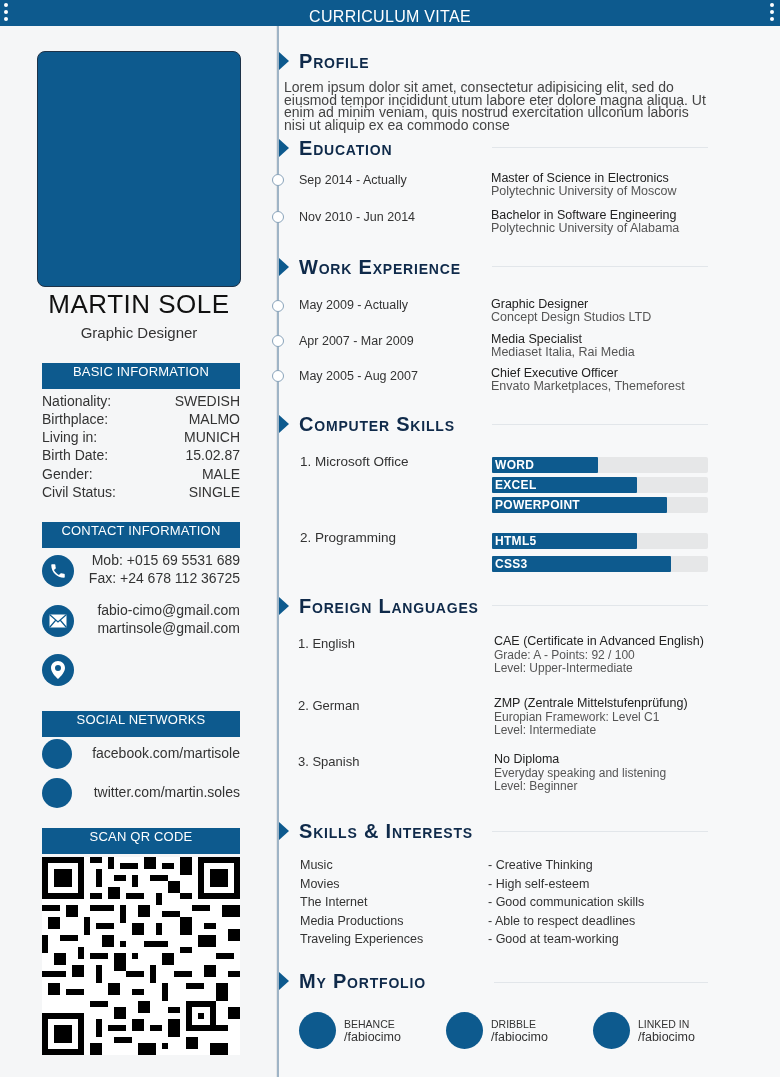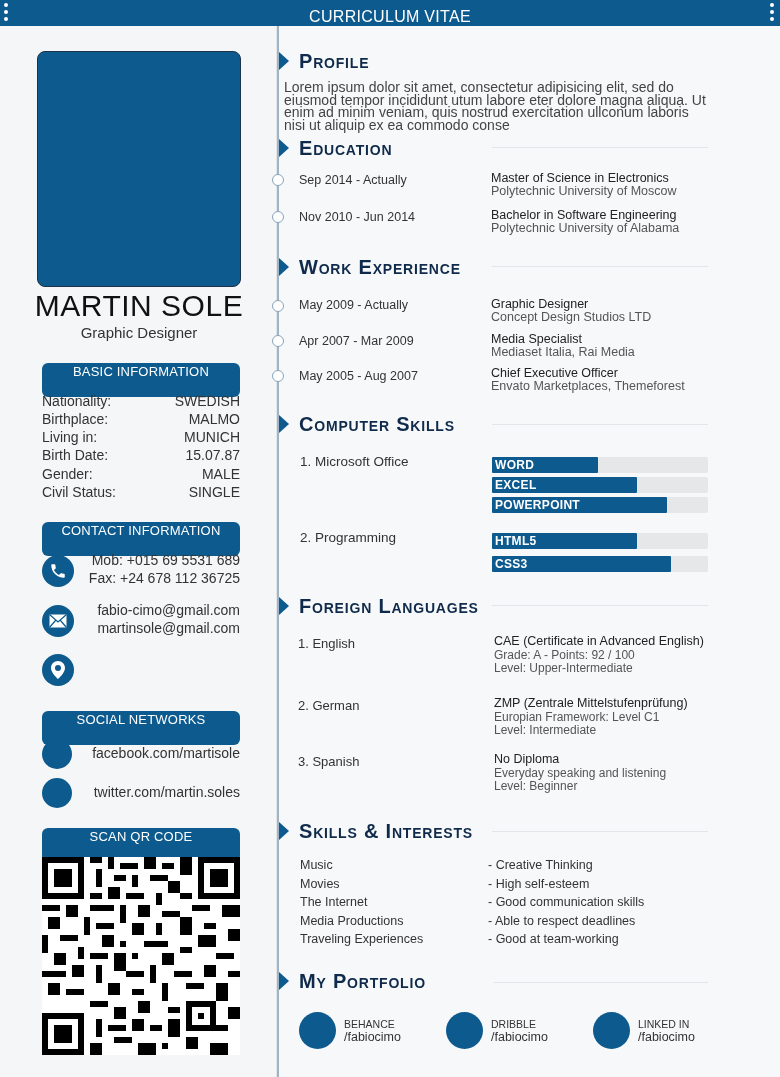--- a/index.html
+++ b/index.html
@@ -30,29 +30,29 @@
   }
   .timeline-line {
     position: absolute; left: 277px; top: 26px; width: 2px; height: 1051px; background: #9fb4c6;
   }
   .photo {
     position: absolute; left: 37px; top: 51px; width: 204px; height: 236px;
     background: #0d5a8e; border-radius: 8px; border: 1px solid #1d3248;
   }
   .name {
     position: absolute; left: 0; top: 289px; width: 278px; text-align: center;
-    font-size: 30px; color: #111; letter-spacing: 0.5px;
+    font-size: 26px; color: #111; letter-spacing: 0.5px;
   }
   .role {
     position: absolute; left: 0; top: 324px; width: 278px; text-align: center;
     font-size: 15px; color: #333;
   }
   .sb-head {
-    position: absolute; left: 42px; width: 198px; height: 34px;
-    background: #0d5a8e; color: #fff; border-radius: 6px;
+    position: absolute; left: 42px; width: 198px; height: 26px;
+    background: #0d5a8e; color: #fff; border-radius: 0;
     font-size: 13px; text-align: center; line-height: 17px; letter-spacing: 0.2px;
   }
   .info-row {
     position: absolute; left: 42px; width: 198px; display: flex; justify-content: space-between;
     font-size: 14px; color: #333; height: 18px; line-height: 18px;
   }
   .contact-row { position: absolute; left: 42px; width: 198px; height: 40px; }
   .contact-icon {
     position: absolute; left: 0; top: 4px; width: 32px; height: 32px; border-radius: 50%;
     background: #0d5a8e; display: flex; align-items: center; justify-content: center;
@@ -133,21 +133,21 @@
 <div class="info-row" style="top:410px">
   <span>Birthplace:</span>
   <span>MALMO</span>
 </div>
 <div class="info-row" style="top:428px">
   <span>Living in:</span>
   <span>MUNICH</span>
 </div>
 <div class="info-row" style="top:446px">
   <span>Birth Date:</span>
-  <span>15.07.87</span>
+  <span>15.02.87</span>
 </div>
 <div class="info-row" style="top:465px">
   <span>Gender:</span>
   <span>MALE</span>
 </div>
 <div class="info-row" style="top:483px">
   <span>Civil Status:</span>
   <span>SINGLE</span>
 </div>
 

